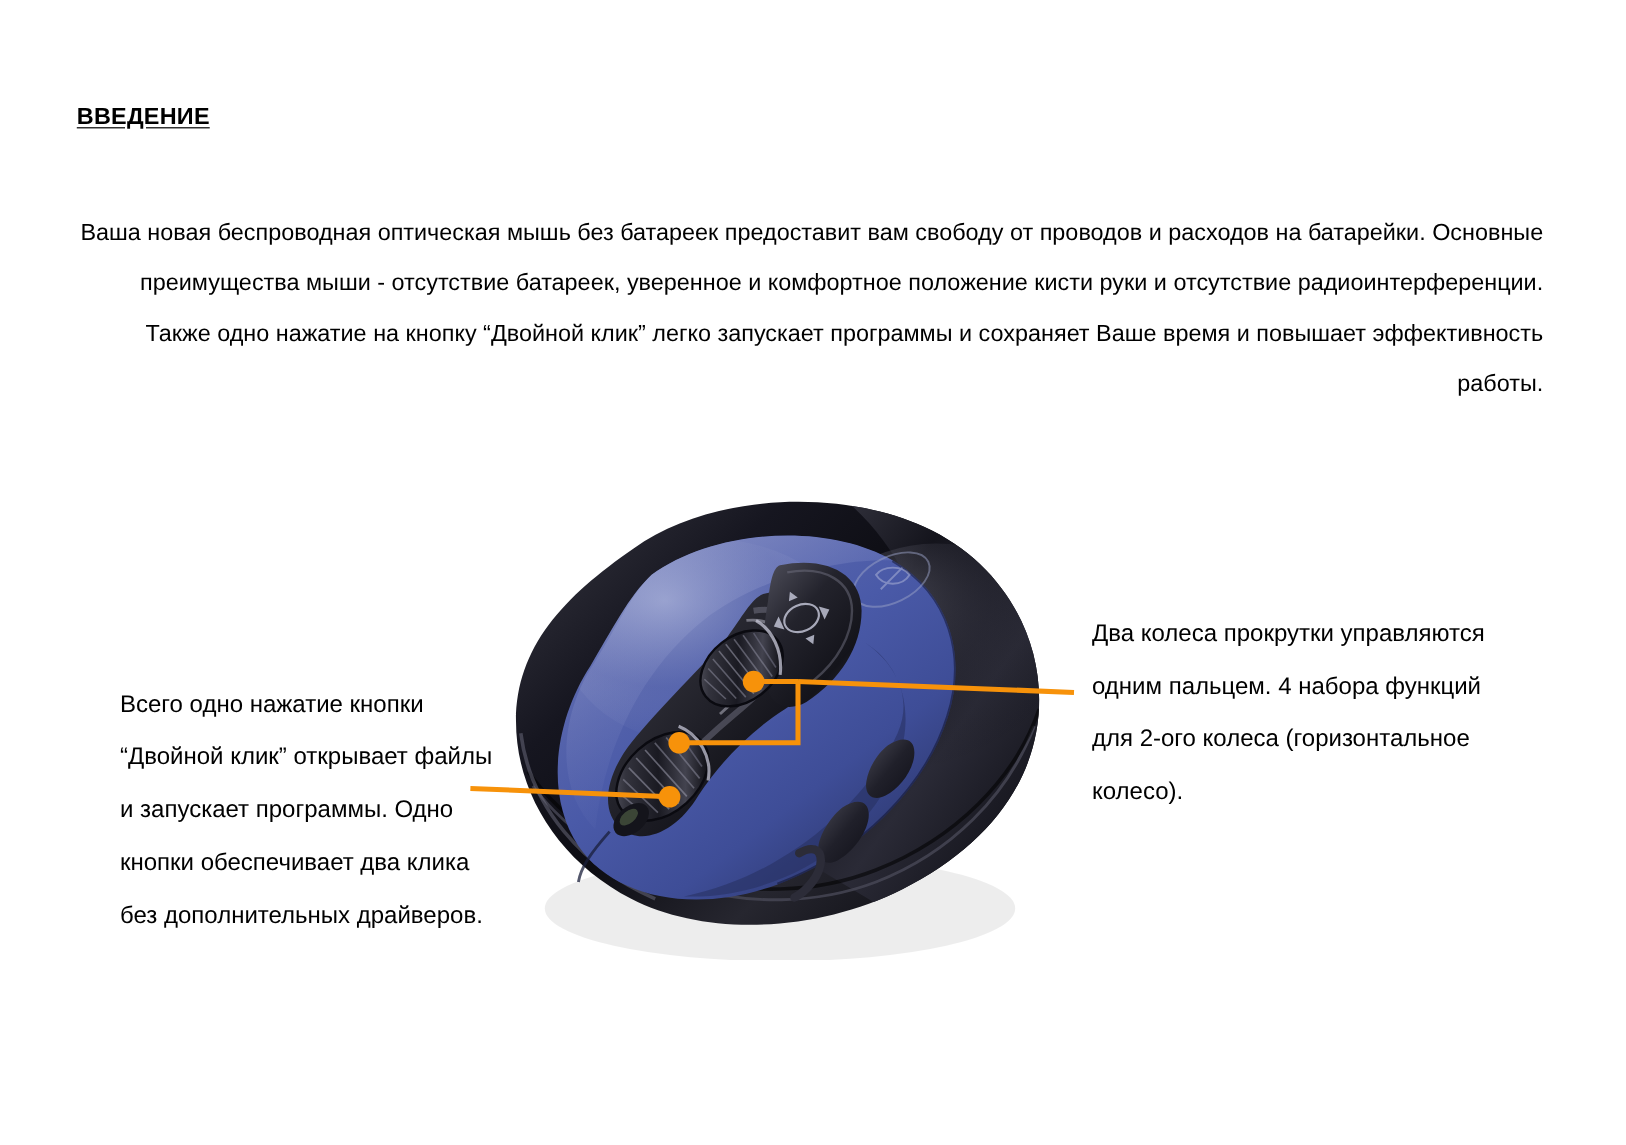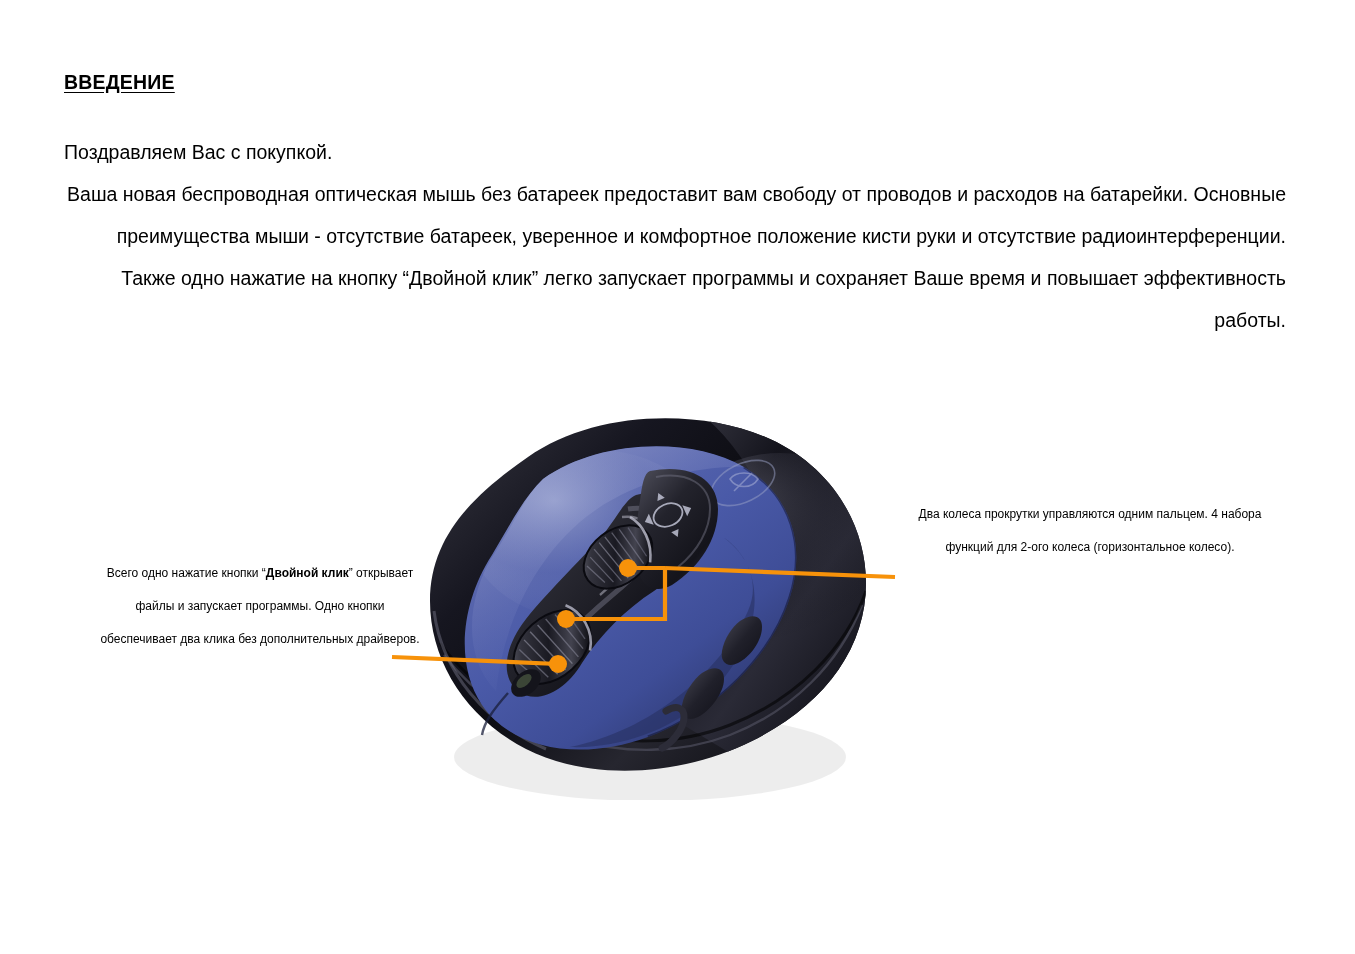--- a/index.html
+++ b/index.html
@@ -26,41 +26,40 @@
   
   .heading {
     position: absolute;
     font-size: 19.5px;
     font-weight: bold;
     letter-spacing: 0.2px;
     text-decoration: underline;
     text-underline-offset: 3px;
     white-space: nowrap;
   }
-  #intro-heading { left: 64px; top: 58px; text-align: right; }
+  #intro-heading { left: 64px; top: 73px; text-align: right; }
   #howto-heading { left: 64px; top: 360px; font-size: 18.5px; }
 
   .body-para {
     position: absolute;
     font-size: 19.5px;
     line-height: 42px;
     color: #000;
   }
   #greeting-line { left: 64px; top: 111px; white-space: nowrap; }
   #intro-para { left: 64px; top: 153px; width: 1222px; text-align: right; }
 
   .callout {
     position: absolute;
-    font-size: 12px;
-    line-height: 33px;
-    text-align: center;
+    font-size: 20px;
+    line-height: 44px;
   }
   #callout-left { left: 100px; top: 545px; width: 320px; }
   #callout-right { left: 910px; top: 486px; width: 360px; }
-  .callout b { font-weight: bold; }
+  .callout b { font-weight: normal; }
 
   
   #mouse-figure {
     position: absolute;
     left: 400px;
     top: 405px;
     width: 500px;
     height: 395px;
   }
   #mouse-figure svg { display: block; width: 100%; height: 100%; }
@@ -73,21 +72,20 @@
     pointer-events: none;
   }
 </style>
 </head>
 <body>
 
 <div class="page">
 
   <h1 class="heading" id="intro-heading">ВВЕДЕНИЕ</h1>
 
-  <p class="body-para" id="greeting-line">Поздравляем Вас с покупкой.</p>
 
   <p class="body-para" id="intro-para">Ваша новая беспроводная оптическая мышь без батареек предоставит вам свободу от проводов и расходов на батарейки. Основные преимущества мыши - отсутствие батареек, уверенное и комфортное положение кисти руки и отсутствие радиоинтерференции. Также одно нажатие на кнопку “Двойной клик” легко запускает программы и сохраняет Ваше время и повышает эффективность работы.</p>
 
 
   <div id="mouse-figure">
     <svg viewBox="0 0 500 395" xmlns="http://www.w3.org/2000/svg">
       <defs>
 
         <linearGradient id="shellG" x1="0.05" y1="0.15" x2="0.95" y2="0.9">
           <stop offset="0" stop-color="#2c2c36"></stop>

